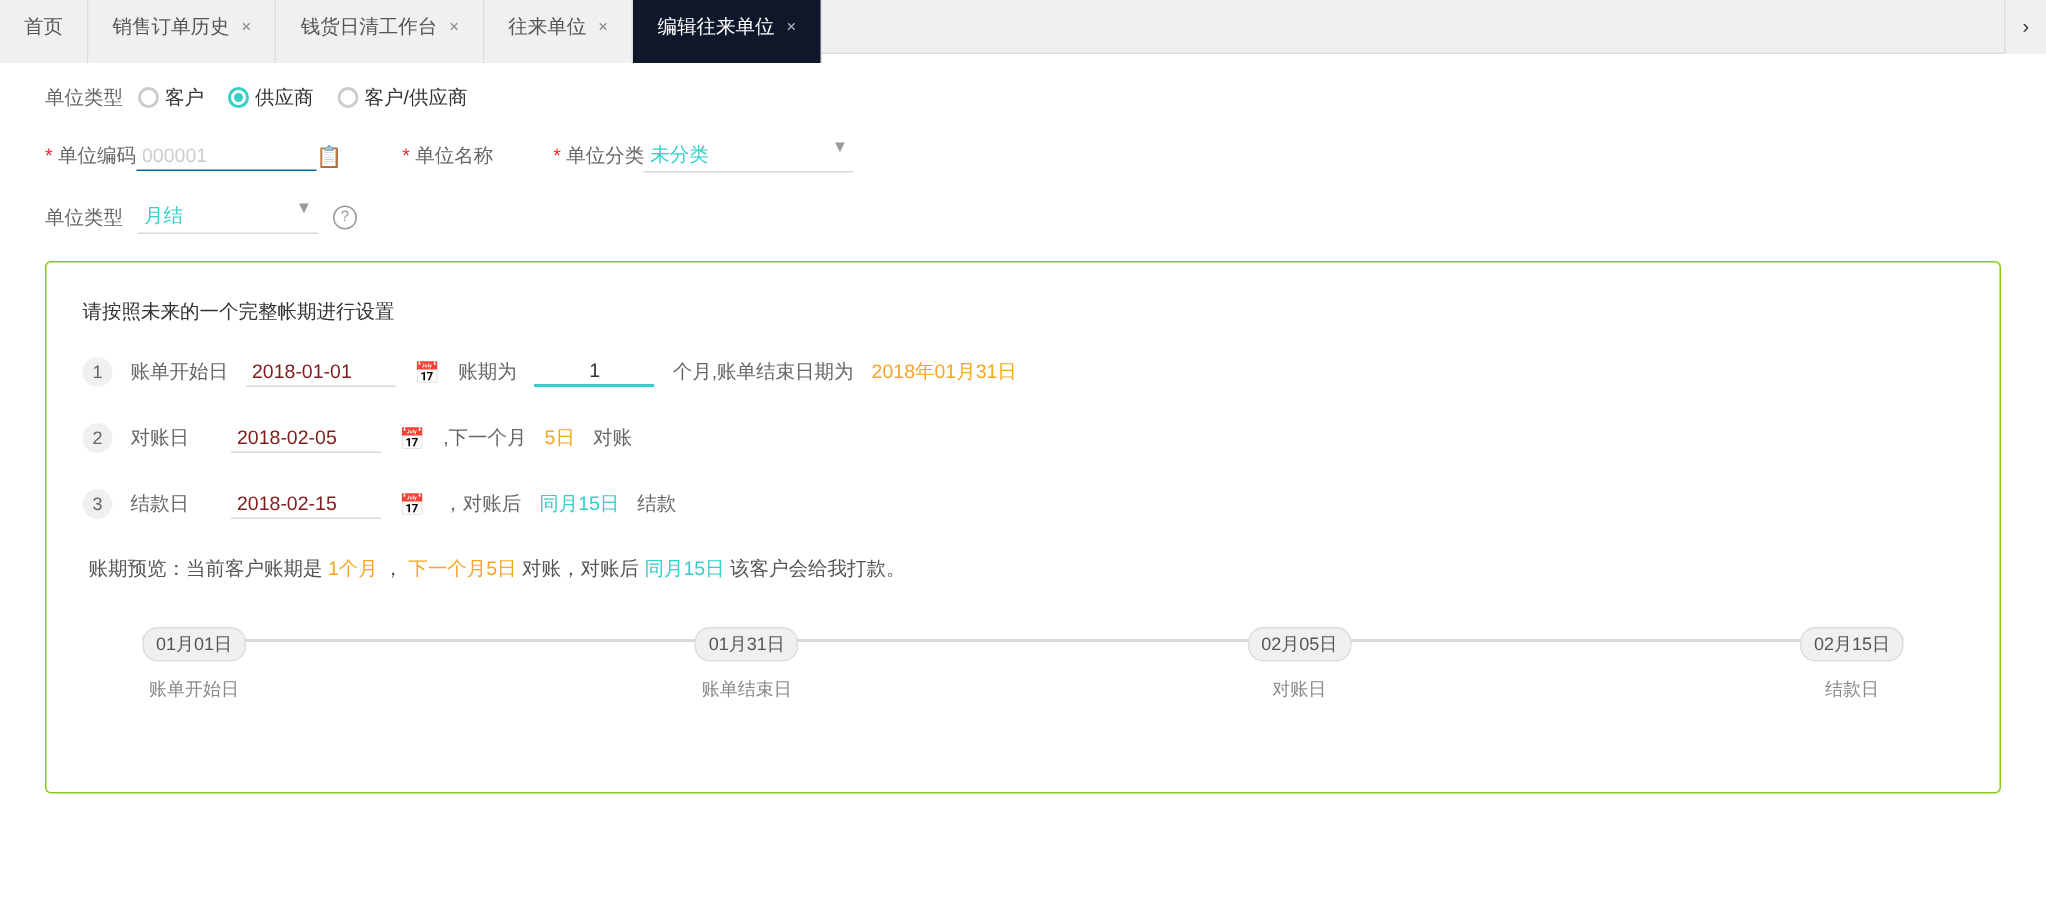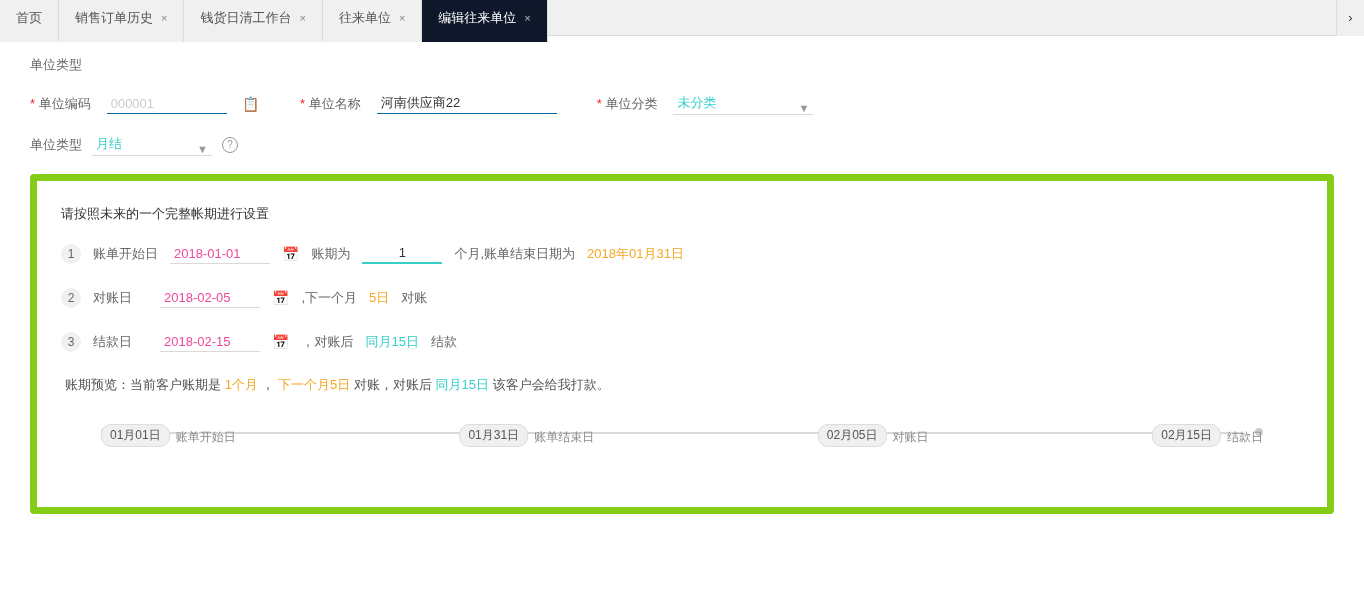--- a/index.html
+++ b/index.html
@@ -58,65 +58,65 @@
     .radio-circle.checked::after {
       content: ''; width: 6px; height: 6px; border-radius: 50%;
       background: #36cfc9; position: absolute; top: 50%; left: 50%;
       transform: translate(-50%, -50%);
     }
     .form-input {
       border: none; border-bottom: 1px solid #0369a1; outline: none;
       font-size: 13px; color: #333; padding: 2px 4px; min-width: 120px;
     }
     .form-select-wrapper {
-      display: flex; align-items: flex-end; border-bottom: 1px solid #d9d9d9;
+      display: flex; align-items: flex-start; border-bottom: 1px solid #d9d9d9;
       min-width: 140px; cursor: pointer;
     }
     .form-select-value {
       flex: 1; font-size: 13px; color: #36cfc9; padding: 2px 4px;
     }
     .form-select-arrow {
       color: #999; font-size: 11px; padding: 0 4px;
     }
     .field-group {
-      display: flex; align-items: center; gap: 16px; margin-right: 30px;
+      display: flex; align-items: center; gap: 0; margin-right: 30px;
     }
     .calendar-icon {
       color: #36cfc9; cursor: pointer; font-size: 14px;
     }
     .help-icon {
       width: 16px; height: 16px; border-radius: 50%; border: 1px solid #999;
       display: inline-flex; align-items: center; justify-content: center;
       font-size: 10px; color: #999; cursor: pointer;
     }
 
     
     .section-box {
-      border: 7px solid #84cc16; border-radius: 4px; padding: 24px 24px 20px;
+      border: 1px solid #84cc16; border-radius: 4px; padding: 24px 24px 20px;
       background: #fff; margin-bottom: 16px;
     }
     .section-title {
       font-size: 13px; color: #333; margin-bottom: 20px;
     }
 
     
     .period-row {
       display: flex; align-items: center; margin-bottom: 24px; gap: 12px;
     }
     .period-num {
       width: 20px; height: 20px; border-radius: 50%; background: #f0f0f0;
       display: flex; align-items: center; justify-content: center;
       font-size: 12px; color: #666; flex-shrink: 0;
     }
     .period-label {
       color: #666; font-size: 13px; white-space: nowrap; min-width: 55px;
     }
     .date-input {
       border: none; border-bottom: 1px solid #d9d9d9; outline: none;
-      font-size: 13px; color: #ec4899; padding: 2px 4px; width: 100px;
+      font-size: 13px; color: #7f1d1d; padding: 2px 4px; width: 100px;
     }
     .period-text {
       color: #666; font-size: 13px;
     }
     .months-input {
       border: none; border-bottom: 2px solid #36cfc9; outline: none;
       font-size: 13px; color: #333; padding: 2px 4px; width: 80px; text-align: center;
     }
     .highlight-orange { color: #f5a623; font-weight: 500; }
     .highlight-green { color: #36cfc9; font-weight: 500; }
@@ -132,21 +132,21 @@
       position: relative; padding: 20px 40px 40px; margin-top: 10px;
     }
     .timeline-line {
       position: absolute; top: 28px; left: 60px; right: 60px;
       height: 2px; background: #d9d9d9;
     }
     .timeline-nodes {
       display: flex; justify-content: space-between; position: relative;
     }
     .timeline-node {
-      display: flex; flex-direction: row; align-items: center; gap: 6px;
+      display: flex; flex-direction: column; align-items: center; gap: 6px;
     }
     .node-date {
       font-size: 12px; color: #555; background: #f0f0f0; padding: 2px 8px;
       border-radius: 10px; border: 1px solid #ddd;
     }
     .node-label {
       font-size: 12px; color: #888; margin-top: 4px;
     }
     .timeline-dot {
       width: 8px; height: 8px; border-radius: 50%; background: #ccc;
@@ -178,31 +178,44 @@
     <span>编辑往来单位</span>
     <span class="close-btn">×</span>
   </div>
   <div class="tab-more">›</div>
 </div>
 
 <div class="page-content">
 
   <div class="form-row">
     <span class="form-label">单位类型</span>
+    <div class="radio-group">
+      <label class="radio-item">
+        <span class="radio-circle"></span>
+        <span>客户</span>
+      </label>
+      <label class="radio-item">
+        <span class="radio-circle checked"></span>
+        <span>供应商</span>
+      </label>
+      <label class="radio-item">
+        <span class="radio-circle"></span>
+        <span>客户/供应商</span>
+      </label>
+    </div>
   </div>
 
   <div class="form-row">
     <div class="field-group">
       <span class="form-label required">单位编码</span>
       <input class="form-input" type="text" value="000001" style="color: rgb(204, 204, 204); width: 100px;">
       <span class="calendar-icon">📋</span>
     </div>
     <div class="field-group">
       <span class="form-label required">单位名称</span>
-      <input class="form-input" type="text" value="河南供应商22" style="width: 180px;">
     </div>
     <div class="field-group">
       <span class="form-label required">单位分类</span>
       <div class="form-select-wrapper">
         <span class="form-select-value">未分类</span>
         <span class="form-select-arrow">▼</span>
       </div>
     </div>
   </div>
 

